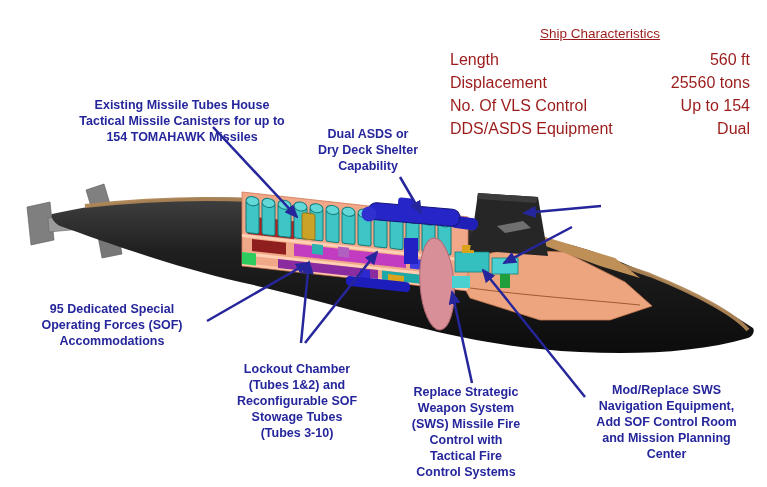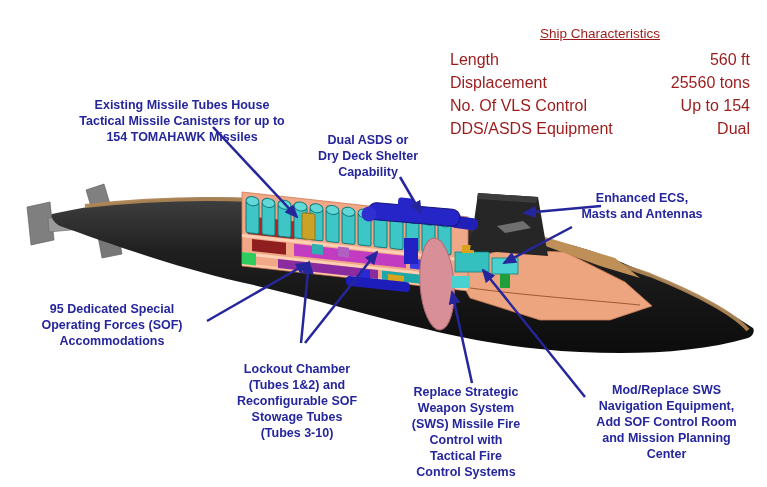--- a/index.html
+++ b/index.html
@@ -141,26 +141,24 @@
       <line x1="305" y1="343" x2="377" y2="252" marker-end="url(#ah)"></line>
       <line x1="472" y1="383" x2="452" y2="292" marker-end="url(#ah)"></line>
       <line x1="585" y1="397" x2="483" y2="270" marker-end="url(#ah)"></line>
     </g>
   </svg>
 
   <div class="callout" style="left:52px;top:60px;width:260px;margin-top:37px;">Existing Missile Tubes House
 Tactical Missile Canisters for up to
 154 TOMAHAWK Missiles</div>
 
-  <div class="callout" style="left:298px;top:126px;width:140px;margin-top:6px;">Dual ASDS or
+  <div class="callout" style="left:298px;top:126px;width:140px;">Dual ASDS or
 Dry Deck Shelter
 Capability</div>
 
-  <div class="callout" style="left:562px;top:190px;width:160px;">Enhanced ECS,
-Masts and Antennas</div>
 
   <div class="callout" style="left:32px;top:301px;width:160px;">95 Dedicated Special
 Operating Forces (SOF)
 Accommodations</div>
 
   <div class="callout" style="left:222px;top:361px;width:150px;">Lockout Chamber
 (Tubes 1&amp;2) and
 Reconfigurable SOF
 Stowage Tubes
 (Tubes 3-10)</div>

